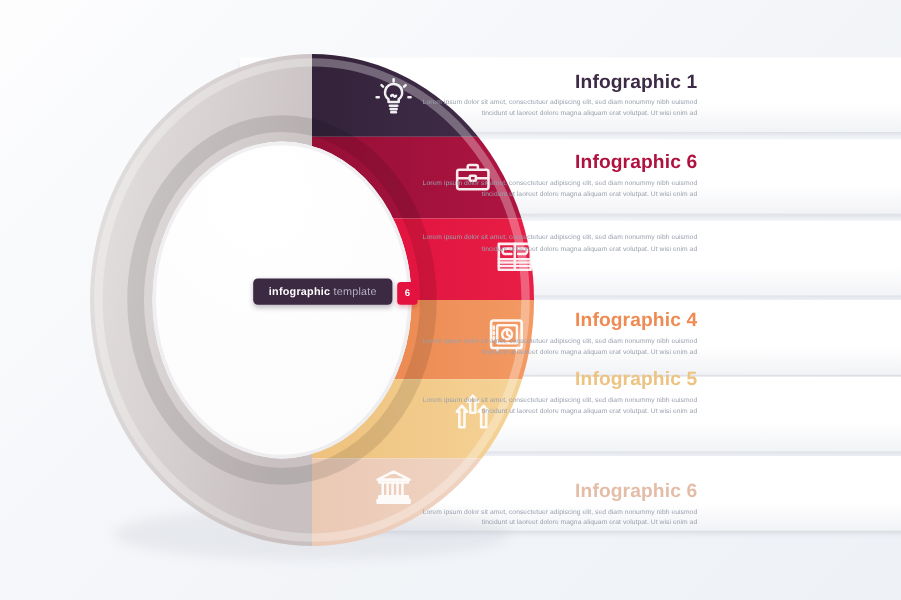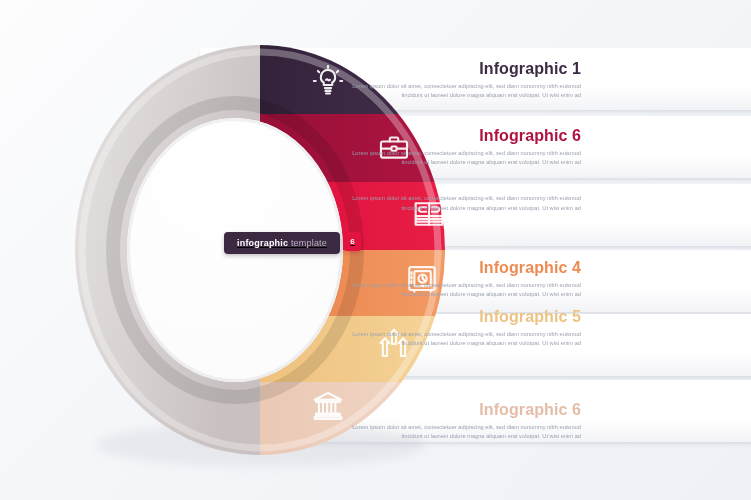--- a/index.html
+++ b/index.html
@@ -69,26 +69,25 @@
     stroke:#ffffff;
     stroke-width:1.5;
     stroke-linecap:round;
     stroke-linejoin:round;
     opacity:.92;
   }
 
   
   #badge {
     position:absolute;
-    left:224px; top:232px;
+    left:211px; top:232px;
     display:flex;
-    align-items:flex-start;
+    align-items:flex-end;
     gap:4px;
     z-index:40;
-    text-decoration:underline;
   }
   #badge .pill {
     background:#3b2a42;
     color:#fff;
     border-radius:4px;
     padding:6px 13px;
     font-size:9px;
     letter-spacing:.2px;
     white-space:nowrap;
     box-shadow:0 2px 4px rgba(50,40,60,.28);

